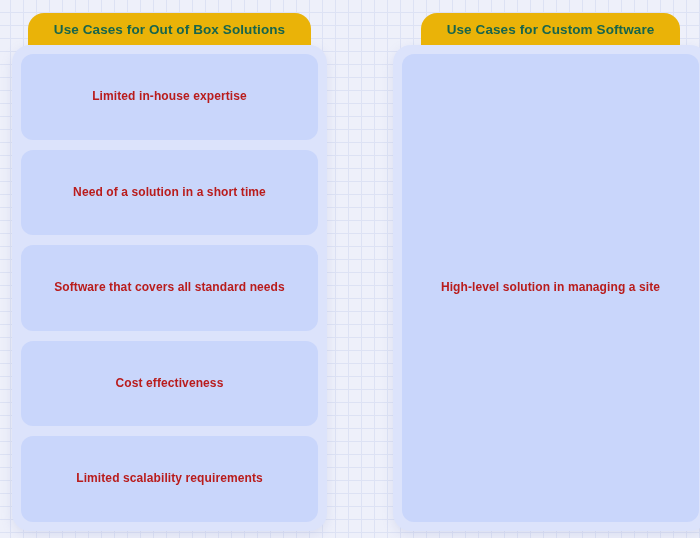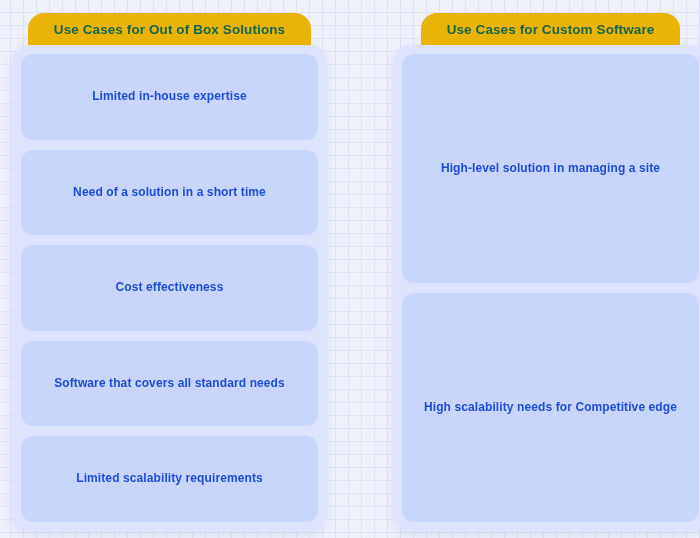--- a/index.html
+++ b/index.html
@@ -62,21 +62,21 @@
   .use-case-card {
     flex: 1 1 0;
     background: #c9d6fb;
     border-radius: 12px;
     display: flex;
     align-items: center;
     justify-content: center;
     padding: 0 8px;
   }
   .use-case-card .card-text {
-    color: #1d4ed8;
+    color: #b91c1c;
     font-size: 12px;
     font-weight: bold;
     letter-spacing: 0.1px;
     text-align: right;
     line-height: 1.3;
   }
 </style>
 </head>
 <body>
 
@@ -85,36 +85,33 @@
     <span class="title-text">Use Cases for Out of Box Solutions</span>
   </div>
   <div class="column-body">
     <div class="use-case-card">
       <span class="card-text">Limited in-house expertise</span>
     </div>
     <div class="use-case-card">
       <span class="card-text">Need of a solution in a short time</span>
     </div>
     <div class="use-case-card">
-      <span class="card-text">Cost effectiveness</span>
+      <span class="card-text">Software that covers all standard needs</span>
     </div>
     <div class="use-case-card">
-      <span class="card-text">Software that covers all standard needs</span>
+      <span class="card-text">Cost effectiveness</span>
     </div>
     <div class="use-case-card">
       <span class="card-text">Limited scalability requirements</span>
     </div>
   </div>
 </div>
 
 <div class="column-wrapper right">
   <div class="column-header">
     <span class="title-text">Use Cases for Custom Software</span>
   </div>
   <div class="column-body">
     <div class="use-case-card">
       <span class="card-text">High-level solution in managing a site</span>
     </div>
-    <div class="use-case-card">
-      <span class="card-text">High scalability needs for Competitive edge</span>
-    </div>
   </div>
 </div>
 
 </body></html>

